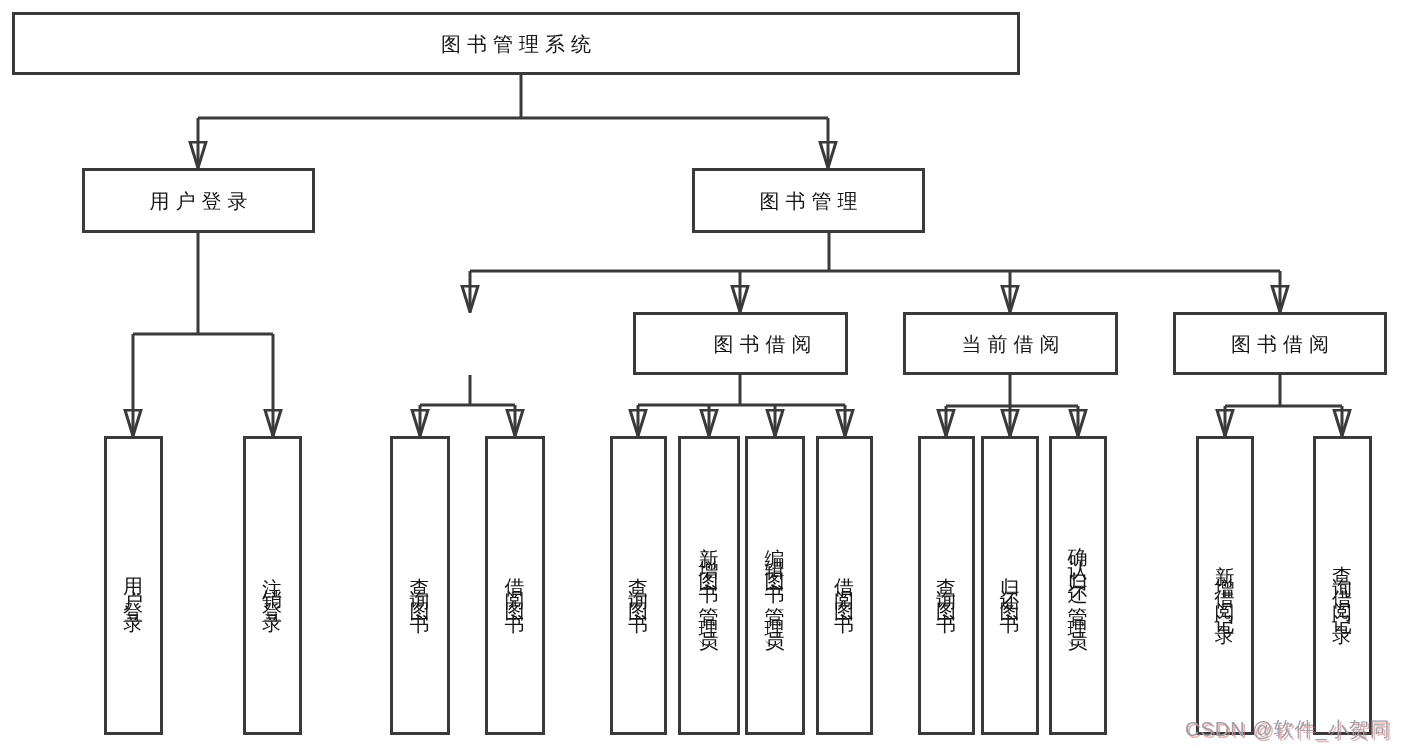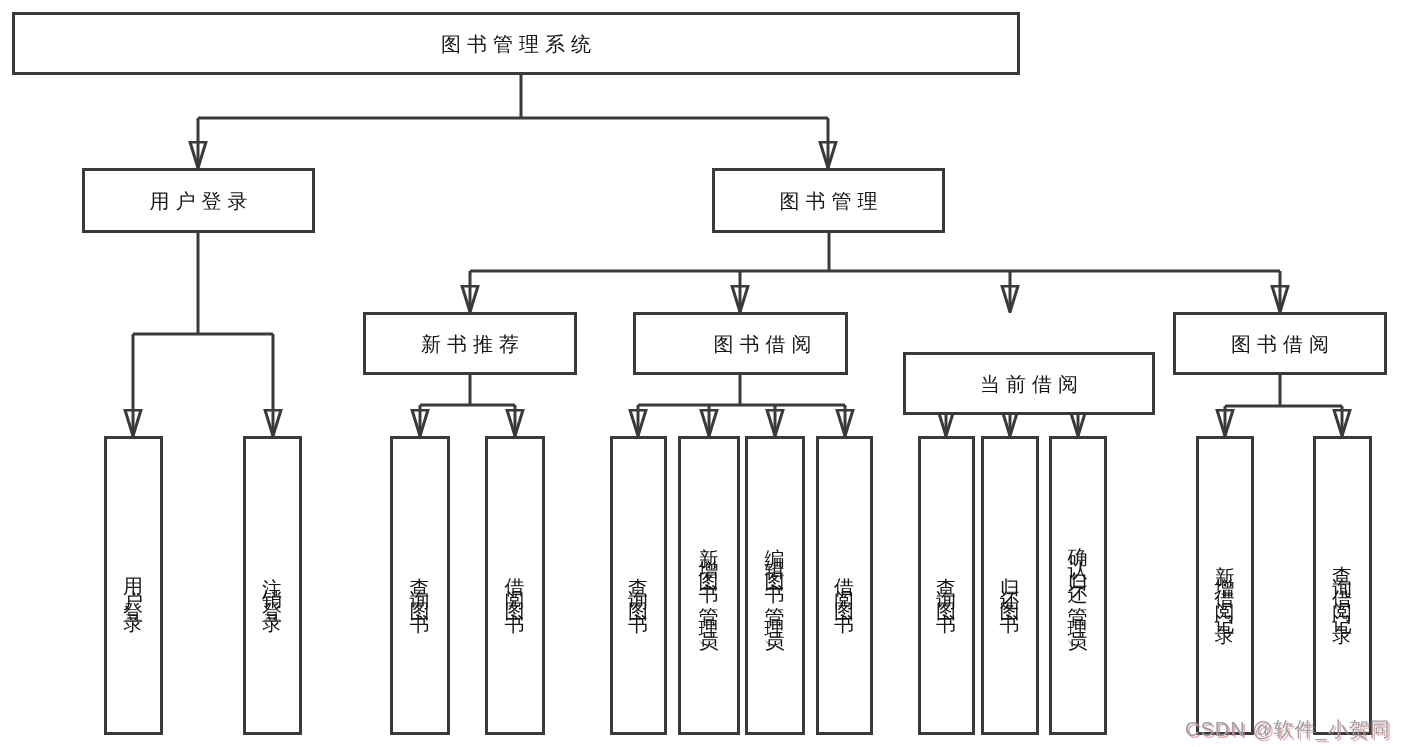--- a/index.html
+++ b/index.html
@@ -82,25 +82,24 @@
     <g>
       <path d="M1280,375 V406 M1225,406 H1342"></path>
       <path d="M1225,406 V436" marker-end="url(#arrow)"></path>
       <path d="M1342,406 V436" marker-end="url(#arrow)"></path>
     </g>
   </svg>
 
   <div class="node" style="left:12px;top:12px;width:1008px;height:63px;">图书管理系统</div>
 
   <div class="node" style="left:82px;top:168px;width:233px;height:65px;">用户登录</div>
-  <div class="node" style="left:712px;top:168px;width:233px;height:65px;">图书管理</div>
+  <div class="node" style="left:692px;top:168px;width:233px;height:65px;">图书管理</div>
 
-  <div class="node" style="left:363px;top:312px;width:214px;height:63px;">新书推荐</div>
   <div class="node" style="left:633px;top:312px;width:215px;height:63px;padding-left:44px;">图书借阅</div>
-  <div class="node" style="left:903px;top:312px;width:252px;height:63px;margin-top:40px;">当前借阅</div>
+  <div class="node" style="left:903px;top:312px;width:215px;height:63px;">当前借阅</div>
   <div class="node" style="left:1173px;top:312px;width:214px;height:63px;">图书借阅</div>
 
   <div class="node vertical" style="left:104px;top:436px;width:59px;height:299px;">用户登录</div>
   <div class="node vertical" style="left:243px;top:436px;width:59px;height:299px;">注销登录</div>
 
   <div class="node vertical" style="left:390px;top:436px;width:60px;height:299px;">查询图书</div>
   <div class="node vertical" style="left:485px;top:436px;width:60px;height:299px;">借阅图书</div>
 
   <div class="node vertical" style="left:610px;top:436px;width:57px;height:299px;">查询图书</div>
   <div class="node vertical" style="left:678px;top:436px;width:62px;height:299px;">新增图书（管理员）</div>

